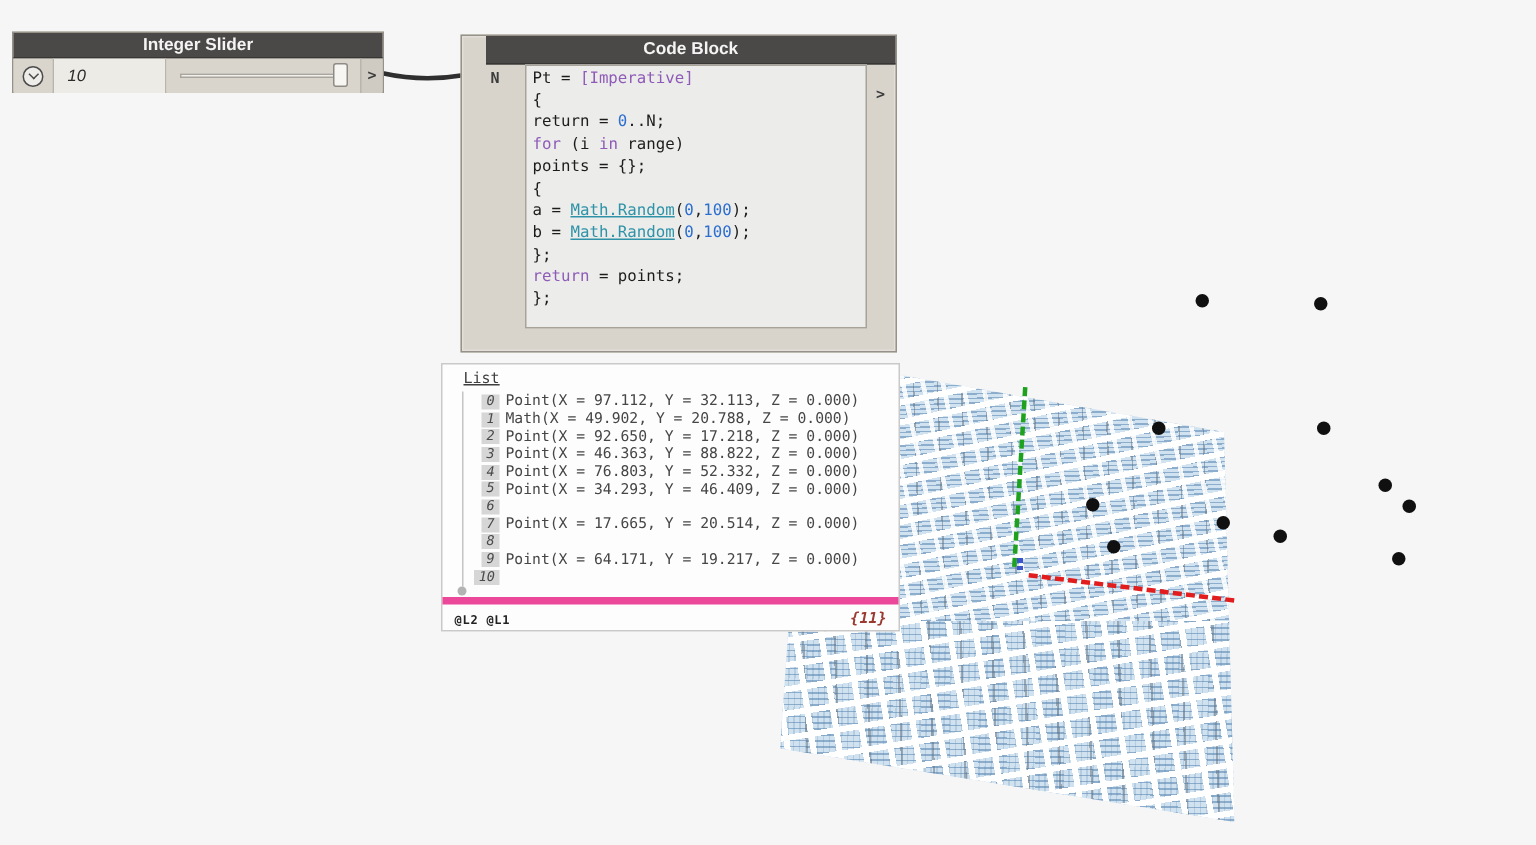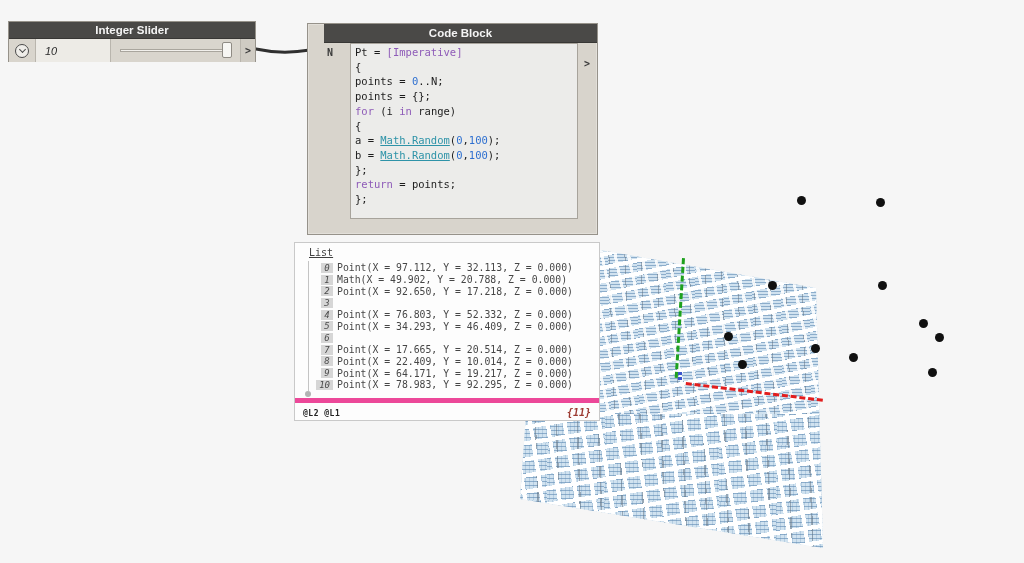--- a/index.html
+++ b/index.html
@@ -134,23 +134,23 @@
   </div>
 </div>
 
 <div class="node code-node">
   <div class="node-header">Code Block</div>
   <div class="code-body">
     <div class="port-in port-label">N</div>
     <div class="code-area" id="code-text">
         <div class="code-line"><span class="seg-t">Pt = </span><span class="seg-k">[Imperative]</span></div>
         <div class="code-line"><span class="seg-t">{</span></div>
-        <div class="code-line"><span class="seg-t">points = </span><span class="seg-n">0</span><span class="seg-t">..N;</span></div>
+        <div class="code-line"><span class="seg-t">return = </span><span class="seg-n">0</span><span class="seg-t">..N;</span></div>
+        <div class="code-line"><span class="seg-k">for</span><span class="seg-t"> (i </span><span class="seg-k">in</span><span class="seg-t"> range)</span></div>
         <div class="code-line"><span class="seg-t">points = {};</span></div>
-        <div class="code-line"><span class="seg-k">for</span><span class="seg-t"> (i </span><span class="seg-k">in</span><span class="seg-t"> range)</span></div>
         <div class="code-line"><span class="seg-t">{</span></div>
         <div class="code-line"><span class="seg-t">a = </span><span class="seg-c">Math.Random</span><span class="seg-t">(</span><span class="seg-n">0</span><span class="seg-t">,</span><span class="seg-n">100</span><span class="seg-t">);</span></div>
         <div class="code-line"><span class="seg-t">b = </span><span class="seg-c">Math.Random</span><span class="seg-t">(</span><span class="seg-n">0</span><span class="seg-t">,</span><span class="seg-n">100</span><span class="seg-t">);</span></div>
         <div class="code-line"><span class="seg-t">};</span></div>
         <div class="code-line"><span class="seg-k">return</span><span class="seg-t"> = points;</span></div>
         <div class="code-line"><span class="seg-t">};</span></div>
       </div>
     <div class="port-out port-label">&gt;</div>
   </div>
 </div>
@@ -175,20 +175,21 @@
       <div class="list-row">
         <div class="row-index-box">
           <span class="row-index">2</span>
         </div>
         <span class="row-text">Point(X = 92.650, Y = 17.218, Z = 0.000)</span>
       </div>
       <div class="list-row">
         <div class="row-index-box">
           <span class="row-index">3</span>
         </div>
+        <span class="row-text">Point(X = 46.363, Y = 88.822, Z = 0.000)</span>
       </div>
       <div class="list-row">
         <div class="row-index-box">
           <span class="row-index">4</span>
         </div>
         <span class="row-text">Point(X = 76.803, Y = 52.332, Z = 0.000)</span>
       </div>
       <div class="list-row">
         <div class="row-index-box">
           <span class="row-index">5</span>
@@ -203,32 +204,30 @@
       <div class="list-row">
         <div class="row-index-box">
           <span class="row-index">7</span>
         </div>
         <span class="row-text">Point(X = 17.665, Y = 20.514, Z = 0.000)</span>
       </div>
       <div class="list-row">
         <div class="row-index-box">
           <span class="row-index">8</span>
         </div>
-        <span class="row-text">Point(X = 22.409, Y = 10.014, Z = 0.000)</span>
       </div>
       <div class="list-row">
         <div class="row-index-box">
           <span class="row-index">9</span>
         </div>
         <span class="row-text">Point(X = 64.171, Y = 19.217, Z = 0.000)</span>
       </div>
       <div class="list-row">
         <div class="row-index-box">
           <span class="row-index">10</span>
         </div>
-        <span class="row-text">Point(X = 78.983, Y = 92.295, Z = 0.000)</span>
       </div>
     </div>
   <div class="panel-footer">
     <span class="lacing">@L2 @L1</span>
     <span class="list-count">{11}</span>
   </div>
 </div>
 
 </body></html>

